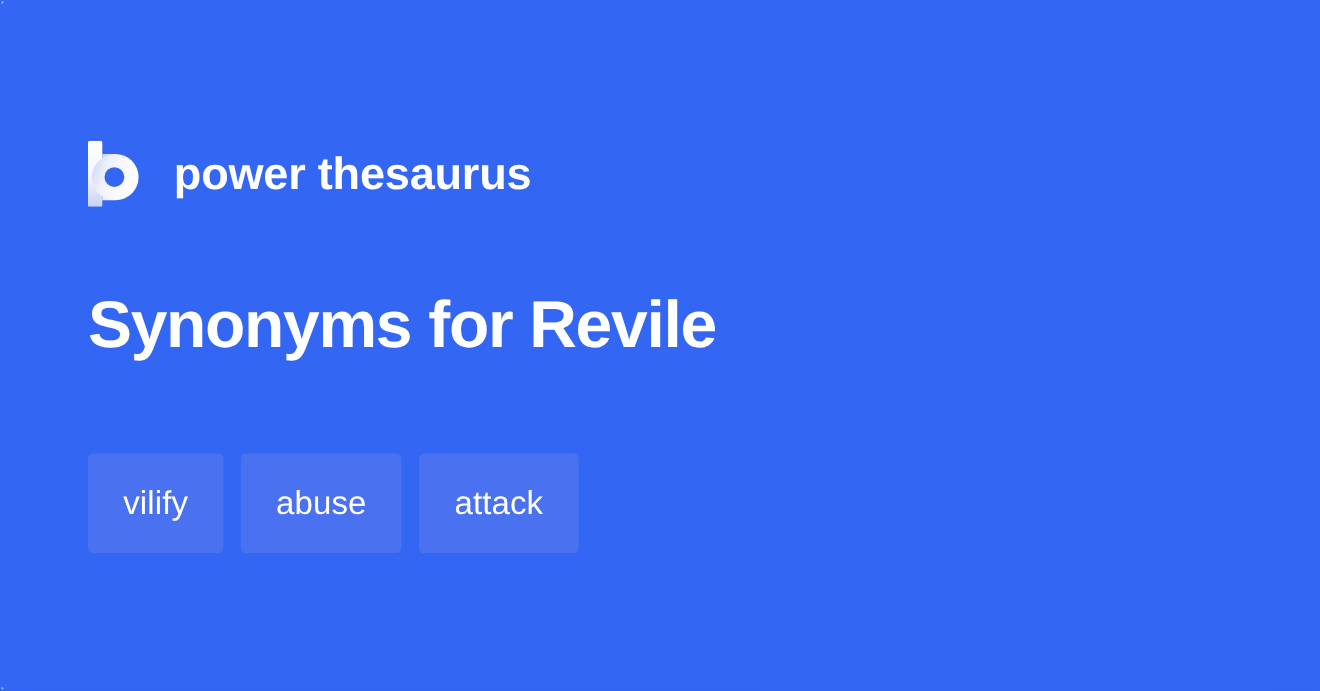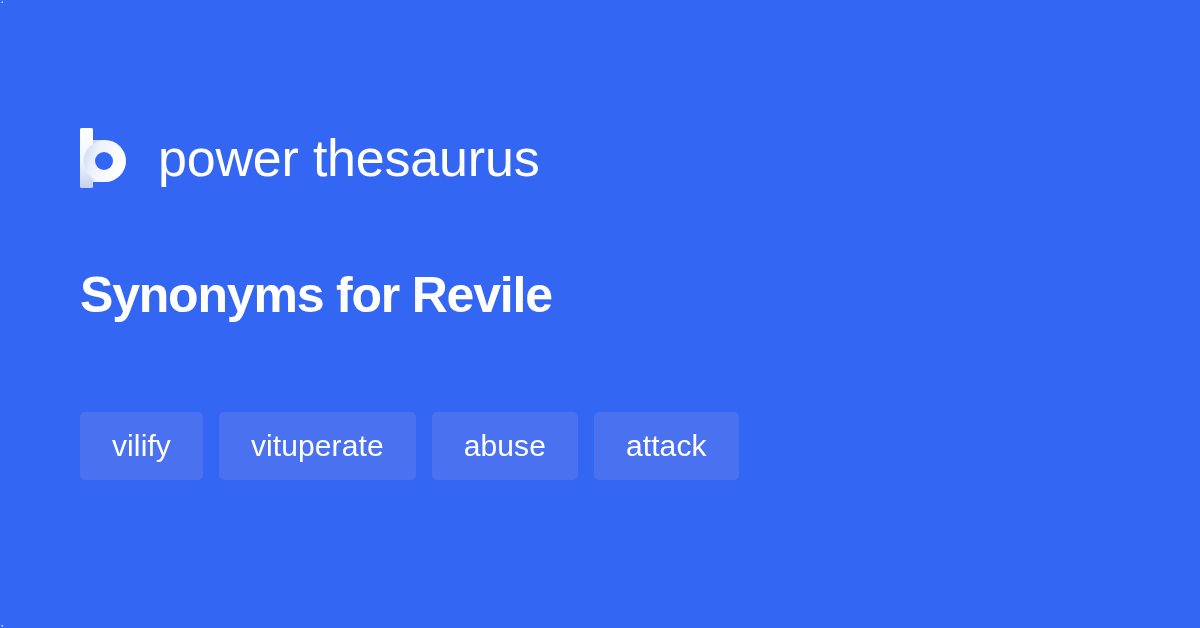--- a/index.html
+++ b/index.html
@@ -38,55 +38,55 @@
   }
 
   .brand-logo {
     width: 48px;
     height: 60px;
     display: block;
     flex: 0 0 auto;
   }
 
   .brand-name {
-    font-size: 52px;
-    font-weight: 400;
+    font-size: 41px;
+    font-weight: 700;
     line-height: 1;
     color: #ffffff;
     letter-spacing: -0.2px;
     white-space: nowrap;
   }
 
   
   .page-title {
     position: absolute;
     left: 80px;
     top: 252px;
-    font-size: 50px;
+    font-size: 60px;
     font-weight: 700;
     line-height: 86px;
     color: #ffffff;
     letter-spacing: -1.2px;
     white-space: nowrap;
   }
 
   
   .chips {
     position: absolute;
     left: 80px;
     top: 412px;
     width: 1040px;
     display: flex;
     flex-wrap: wrap;
     gap: 16px;
     align-items: flex-start;
   }
 
   .chip {
-    height: 68px;
+    height: 91px;
     padding: 0 32px;
     background: #4a72f0;
     border-radius: 5px;
     display: flex;
     align-items: center;
     justify-content: center;
     color: #ffffff;
     font-size: 30px;
     font-weight: 400;
     line-height: 1;
@@ -135,18 +135,17 @@
       <circle cx="24" cy="33" r="20.5" fill="url(#bowlGrad)"></circle>
       <circle cx="24" cy="33" r="9" fill="#3366f2"></circle>
     </svg>
     <span class="brand-name">power thesaurus</span>
   </div>
 
   <h1 class="page-title">Synonyms for Revile</h1>
 
   <div class="chips">
     <div class="chip">vilify</div>
-    <div class="chip">vituperate</div>
     <div class="chip">abuse</div>
     <div class="chip">attack</div>
   </div>
 
 </div>
 
 </body></html>

